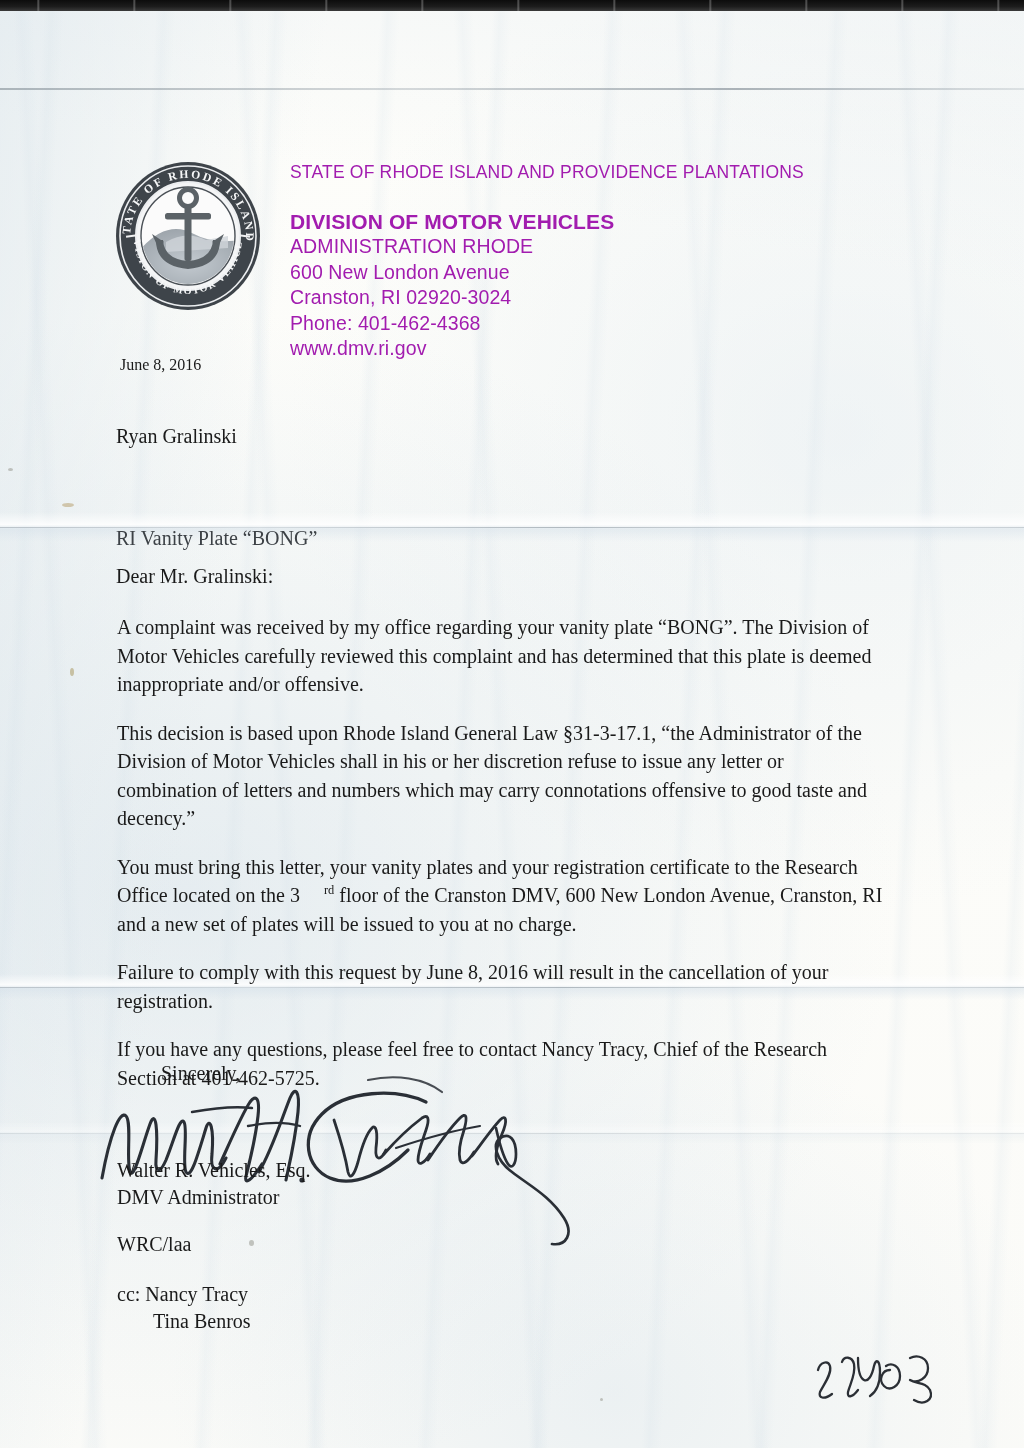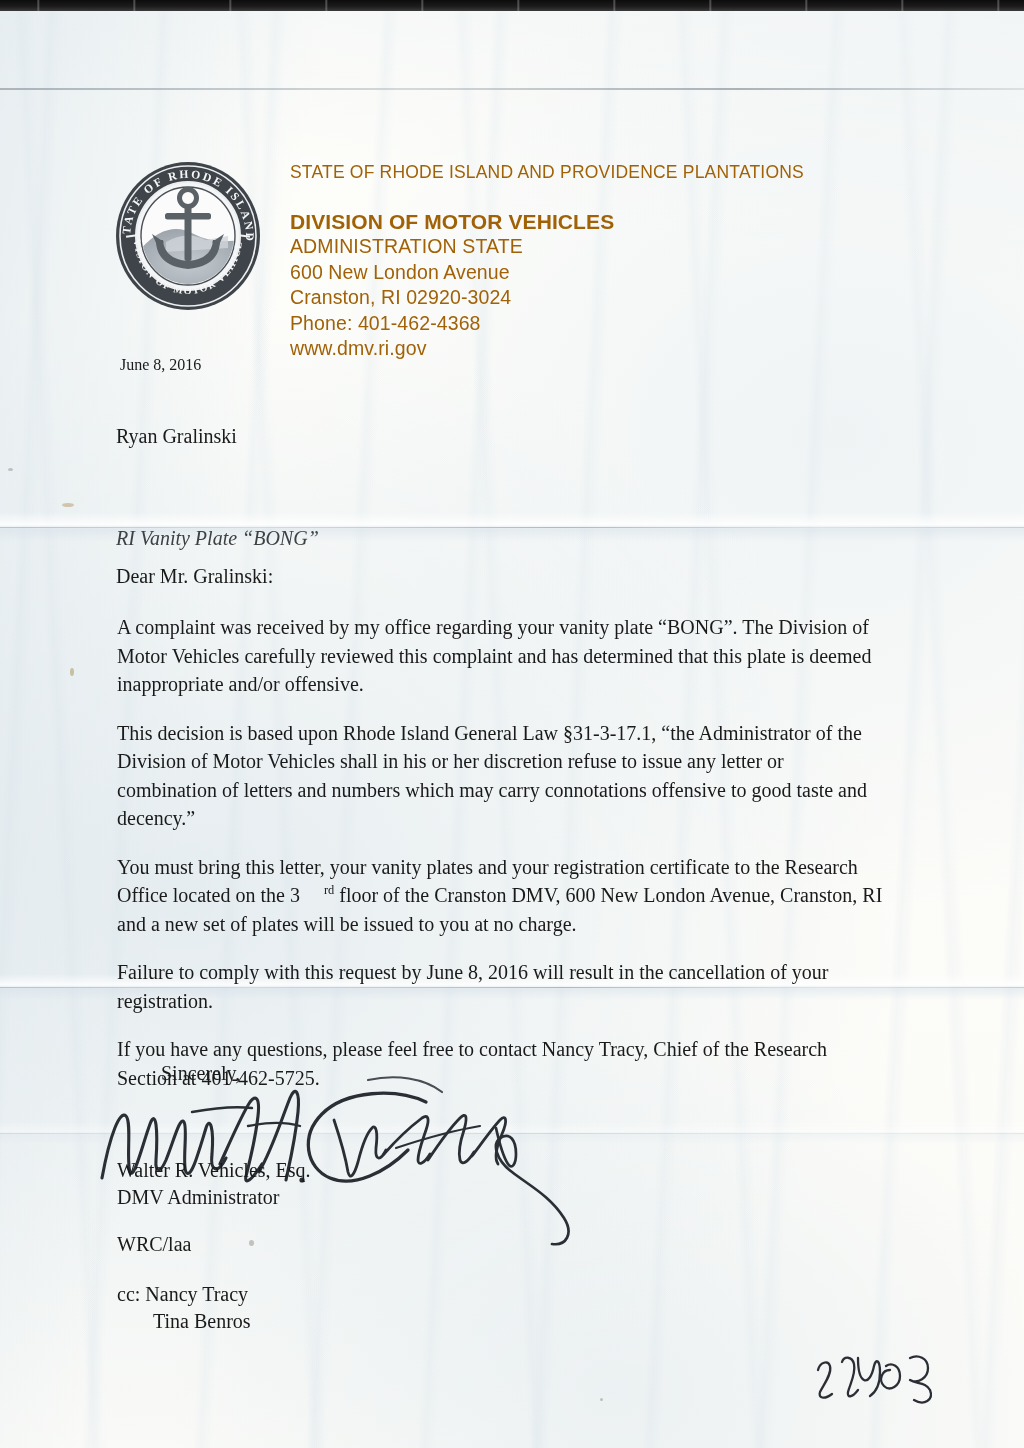--- a/index.html
+++ b/index.html
@@ -105,21 +105,21 @@
   .seal {
     position: absolute;
     left: 108px; top: 156px;
     width: 160px; height: 160px;
   }
   .letterhead {
     position: absolute;
     left: 290px; top: 162px;
     width: 560px;
     font-family: "Liberation Sans", "DejaVu Sans", sans-serif;
-    color: #a16207;
+    color: #a21caf;
   }
   .lh-state {
     font-size: 17.5px;
     letter-spacing: .2px;
     white-space: nowrap;
   }
   .lh-div {
     margin-top: 27px;
     font-size: 21px;
     font-weight: bold;
@@ -140,21 +140,20 @@
   .recipient {
     position: absolute;
     left: 116px; top: 425px;
     font-size: 20px;
   }
   .subject {
     position: absolute;
     left: 116px; top: 527px;
     font-size: 20px;
     color: #3c4146;
-    font-style: italic;
   }
   .salutation {
     position: absolute;
     left: 116px; top: 565px;
     font-size: 20px;
   }
   .body {
     position: absolute;
     left: 117px; top: 613px;
     width: 766px;
@@ -279,21 +278,21 @@
       </text>
 
       <rect x="18" y="79" width="11" height="2" fill="#f0f1f2" transform="rotate(-8 23 80)"></rect>
       <rect x="131" y="79" width="11" height="2" fill="#f0f1f2" transform="rotate(8 137 80)"></rect>
     </svg>
   </div>
 
   <div class="letterhead">
     <div class="lh-state">STATE OF RHODE ISLAND AND PROVIDENCE PLANTATIONS</div>
     <div class="lh-div">DIVISION OF MOTOR VEHICLES</div>
-    <div class="lh-line">ADMINISTRATION STATE</div>
+    <div class="lh-line">ADMINISTRATION RHODE</div>
     <div class="lh-line">600 New London Avenue</div>
     <div class="lh-line">Cranston, RI  02920-3024</div>
     <div class="lh-line">Phone: 401-462-4368</div>
     <div class="lh-line">www.dmv.ri.gov</div>
   </div>
 
   <div class="date">June 8, 2016</div>
   <div class="recipient">Ryan Gralinski</div>
   <div class="subject">RI Vanity Plate “BONG”</div>
   <div class="salutation">Dear Mr. Gralinski:</div>

